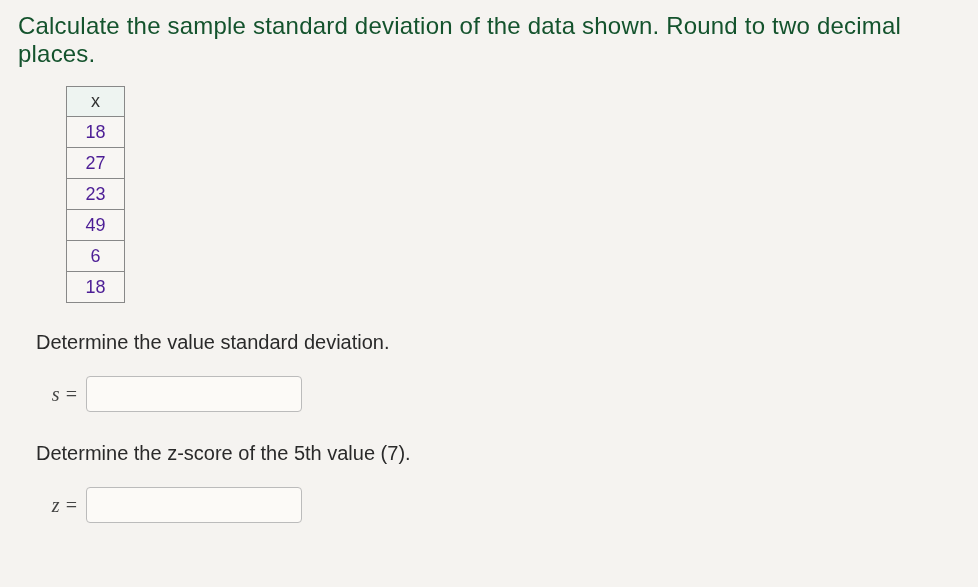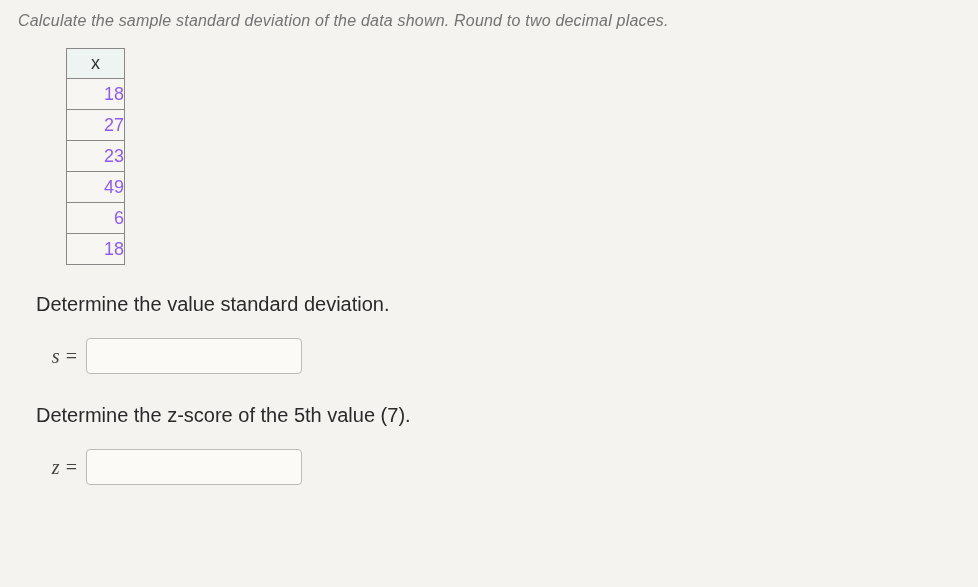--- a/index.html
+++ b/index.html
@@ -11,47 +11,46 @@
       width: 978px;
       height: 587px;
       background: #f5f3f0;
       font-family: "Segoe UI", Tahoma, Geneva, Verdana, sans-serif;
       font-size: 19px;
       color: #333;
       padding: 12px 18px;
       position: relative;
     }
     .question-text {
-      font-size: 16px;
-      color: #737373;
+      font-size: 24px;
+      color: #14532d;
       margin-bottom: 18px;
       letter-spacing: 0.2px;
-      font-style: italic;
     }
     .data-table {
       border-collapse: collapse;
       margin-left: 48px;
       margin-bottom: 28px;
     }
     .data-table th {
       background: #eef4f1;
       border: 1px solid #888;
       width: 58px;
       height: 30px;
       font-weight: 500;
       font-size: 18px;
       text-align: center;
     }
     .data-table td {
       border: 1px solid #888;
       width: 58px;
       height: 31px;
-      text-align: right;
+      text-align: center;
       font-size: 18px;
-      color: #8b5cf6;
+      color: #4c1d95;
       background: #f8f6f3;
     }
     .prompt {
       font-size: 20px;
       color: #2a2a2a;
       margin-left: 18px;
       margin-bottom: 22px;
     }
     .answer-row {
       display: flex;

